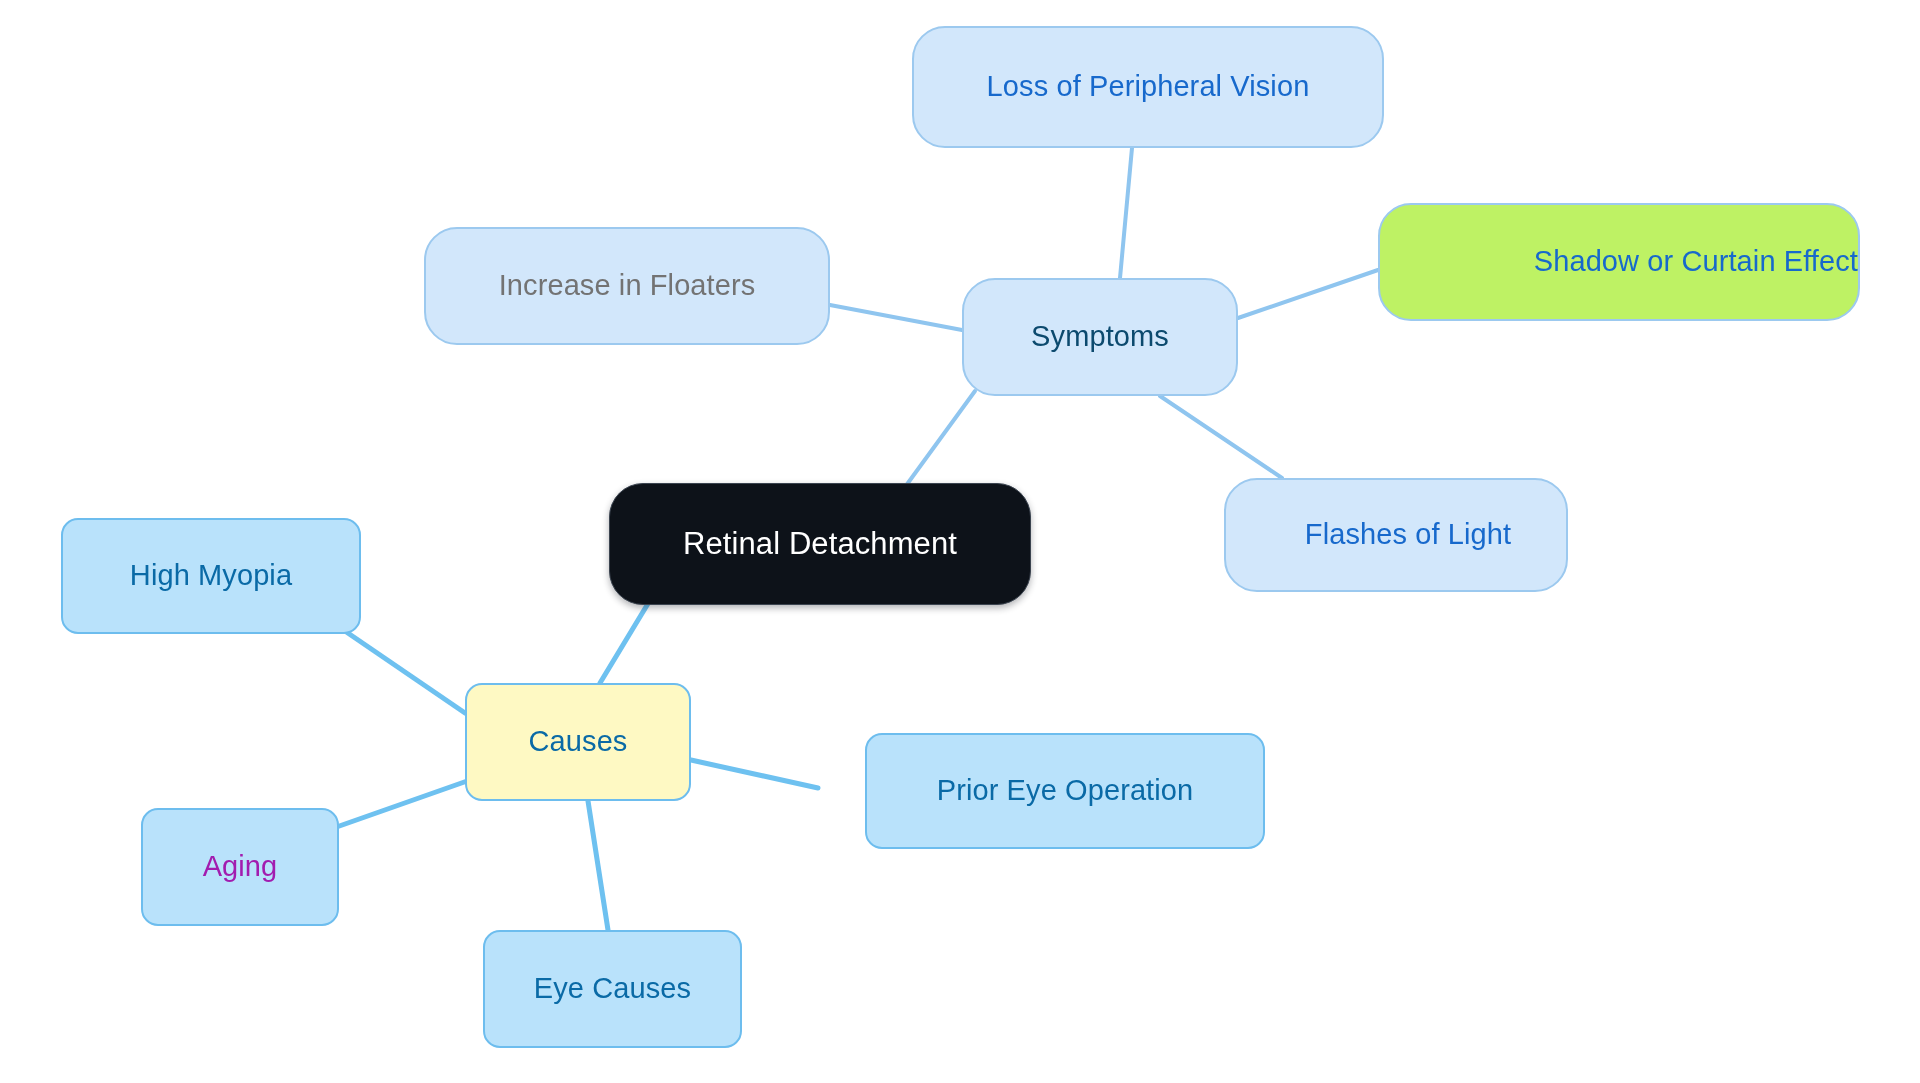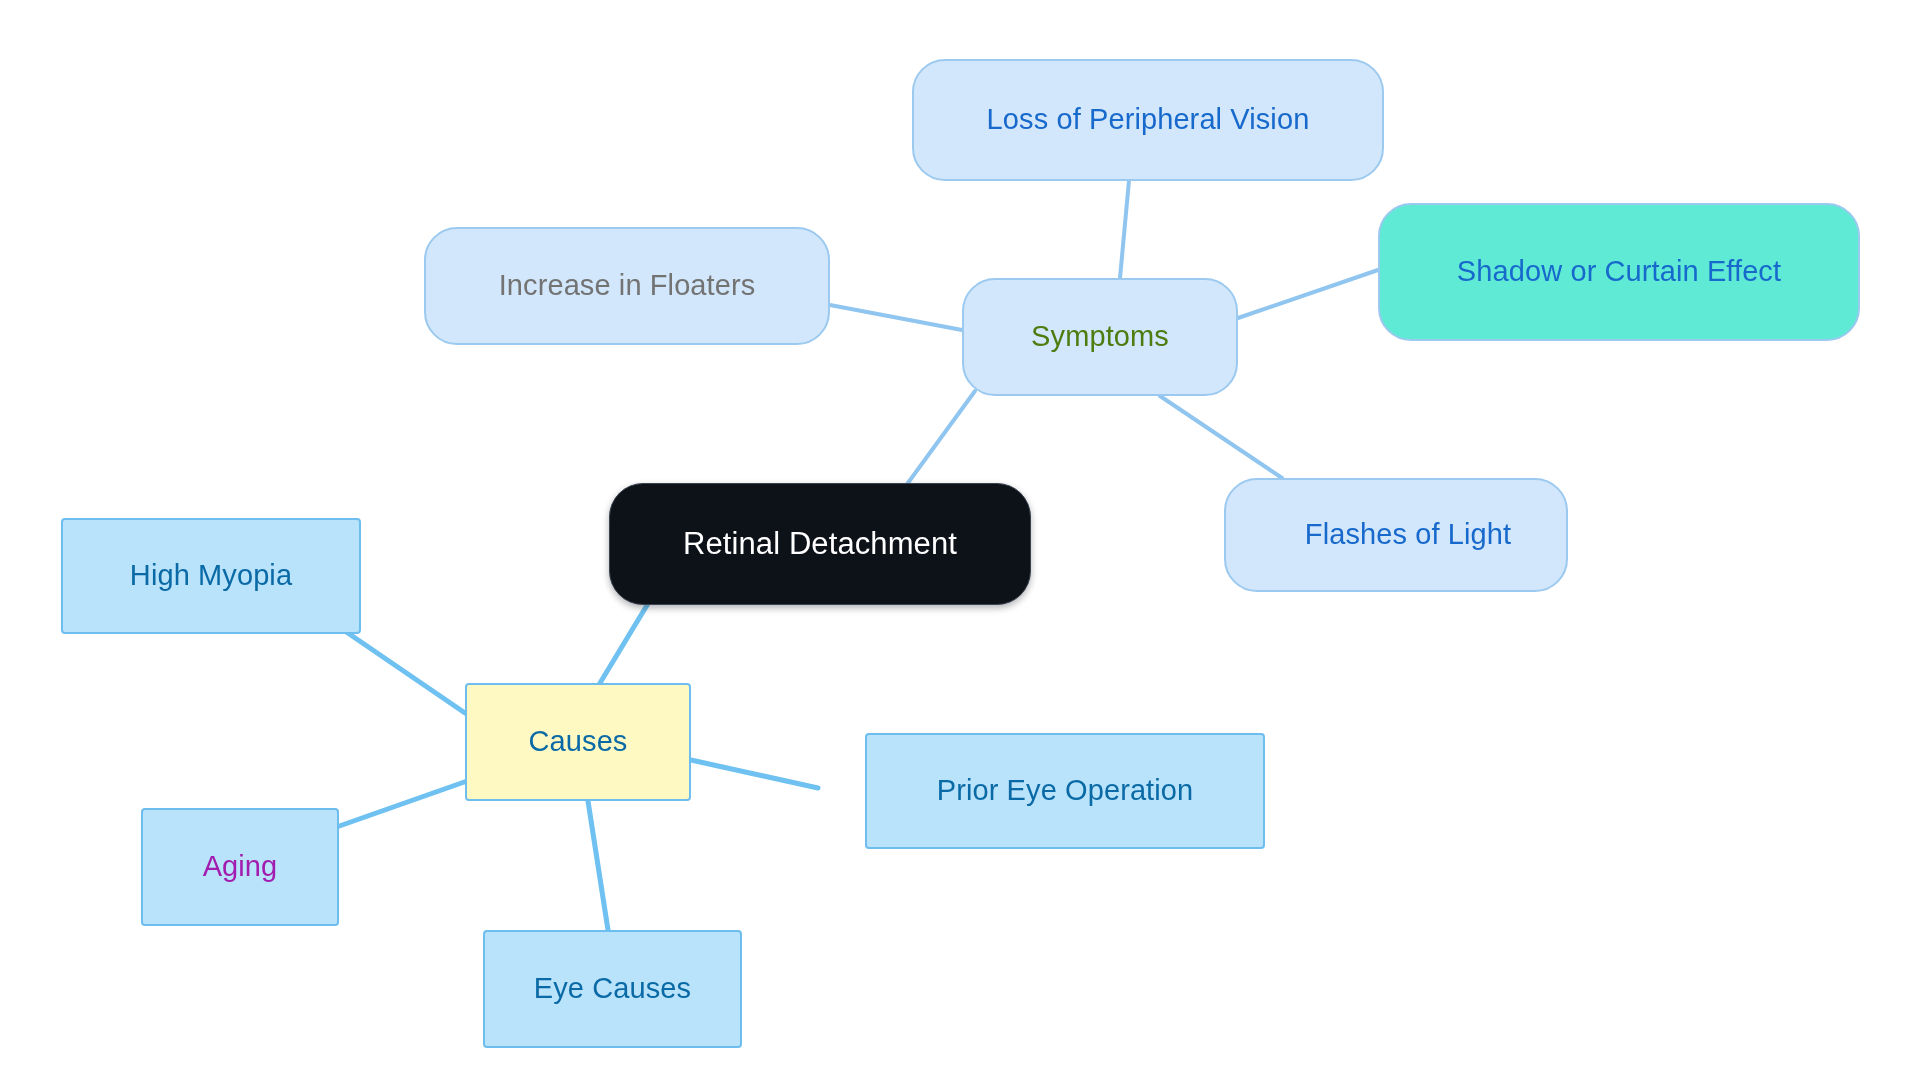--- a/index.html
+++ b/index.html
@@ -53,21 +53,21 @@
     background: #d2e7fb;
     border: 2px solid #9cc9ef;
     border-radius: 33px;
     color: #1769cc;
     font-size: 29px;
   }
   
   .node--causes {
     background: #b9e2fb;
     border: 2px solid #6dbdee;
-    border-radius: 4px;
+    border-radius: 17px;
     color: #0a6aa6;
     font-size: 29px;
   }
 </style>
 </head>
 <body>
 
 <div id="mindmap-canvas" style="background: rgb(255, 255, 255);">
 
   <svg id="edge-layer" width="1920" height="1083" viewBox="0 0 1920 1083" xmlns="http://www.w3.org/2000/svg">
@@ -80,27 +80,27 @@
       <line x1="465" y1="713" x2="342" y2="629" stroke="#6ec1f0" stroke-width="5" stroke-linecap="round">causes-high-myopia</line>
       <line x1="691" y1="760" x2="818" y2="788" stroke="#6ec1f0" stroke-width="5" stroke-linecap="round">causes-prior-eye-operation</line>
       <line x1="470" y1="780" x2="328" y2="830" stroke="#6ec1f0" stroke-width="5" stroke-linecap="round">causes-aging</line>
       <line x1="588" y1="801" x2="608" y2="930" stroke="#6ec1f0" stroke-width="5" stroke-linecap="round">causes-eye-injury</line>
     </svg>
 
   <div id="node-layer">
       <div class="node node--root" style="left: 609px; top: 483px; width: 422px; height: 122px; background: rgb(13, 18, 25); color: rgb(255, 255, 255); border-color: rgb(59, 68, 80);">
         <span>Retinal Detachment</span>
       </div>
-      <div class="node node--symptoms" style="left: 962px; top: 278px; width: 276px; height: 118px; background: rgb(210, 231, 251); color: #4d7c0f; border-color: rgb(156, 201, 239);">
+      <div class="node node--symptoms" style="left: 962px; top: 278px; width: 276px; height: 118px; background: rgb(210, 231, 251); color: #0c4a6e; border-color: rgb(156, 201, 239);">
         <span>Symptoms</span>
       </div>
-      <div class="node node--symptoms" style="left: 912px; top: 26px; width: 472px; height: 122px; background: rgb(210, 231, 251); color: rgb(23, 105, 204); border-color: rgb(156, 201, 239); margin-top: 33px;">
+      <div class="node node--symptoms" style="left: 912px; top: 26px; width: 472px; height: 122px; background: rgb(210, 231, 251); color: rgb(23, 105, 204); border-color: rgb(156, 201, 239);">
         <span>Loss of Peripheral Vision</span>
       </div>
-      <div class="node node--symptoms" style="left: 1378px; top: 203px; width: 482px; height: 138px; background: #5eead4; color: rgb(23, 105, 204); border-color: rgb(156, 201, 239);">
+      <div class="node node--symptoms" style="left: 1378px; top: 203px; width: 482px; height: 118px; background: #bef264; color: rgb(23, 105, 204); border-color: rgb(156, 201, 239); justify-content: flex-end;">
         <span>Shadow or Curtain Effect</span>
       </div>
       <div class="node node--symptoms" style="left: 424px; top: 227px; width: 406px; height: 118px; background: rgb(210, 231, 251); color: #737373; border-color: rgb(156, 201, 239);">
         <span>Increase in Floaters</span>
       </div>
       <div class="node node--symptoms" style="left: 1224px; top: 478px; width: 344px; height: 114px; background: rgb(210, 231, 251); color: rgb(23, 105, 204); border-color: rgb(156, 201, 239); padding-left: 24px;">
         <span>Flashes of Light</span>
       </div>
       <div class="node node--causes" style="left: 465px; top: 683px; width: 226px; height: 118px; background: #fef9c3; color: rgb(10, 106, 166); border-color: rgb(109, 189, 238);">
         <span>Causes</span>

